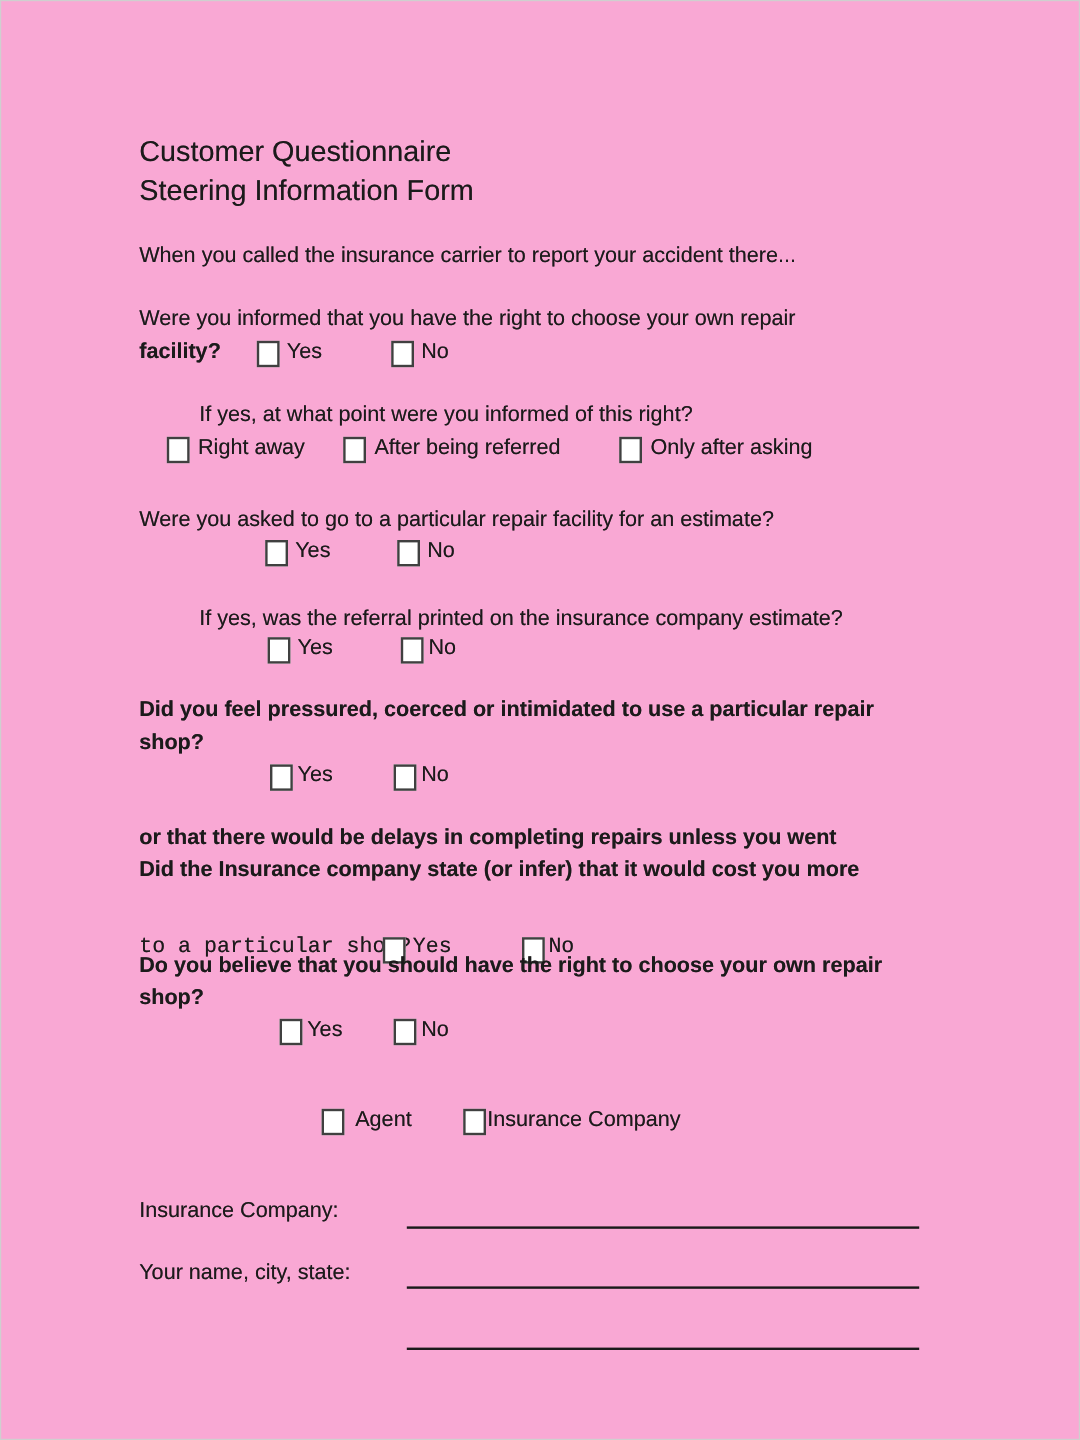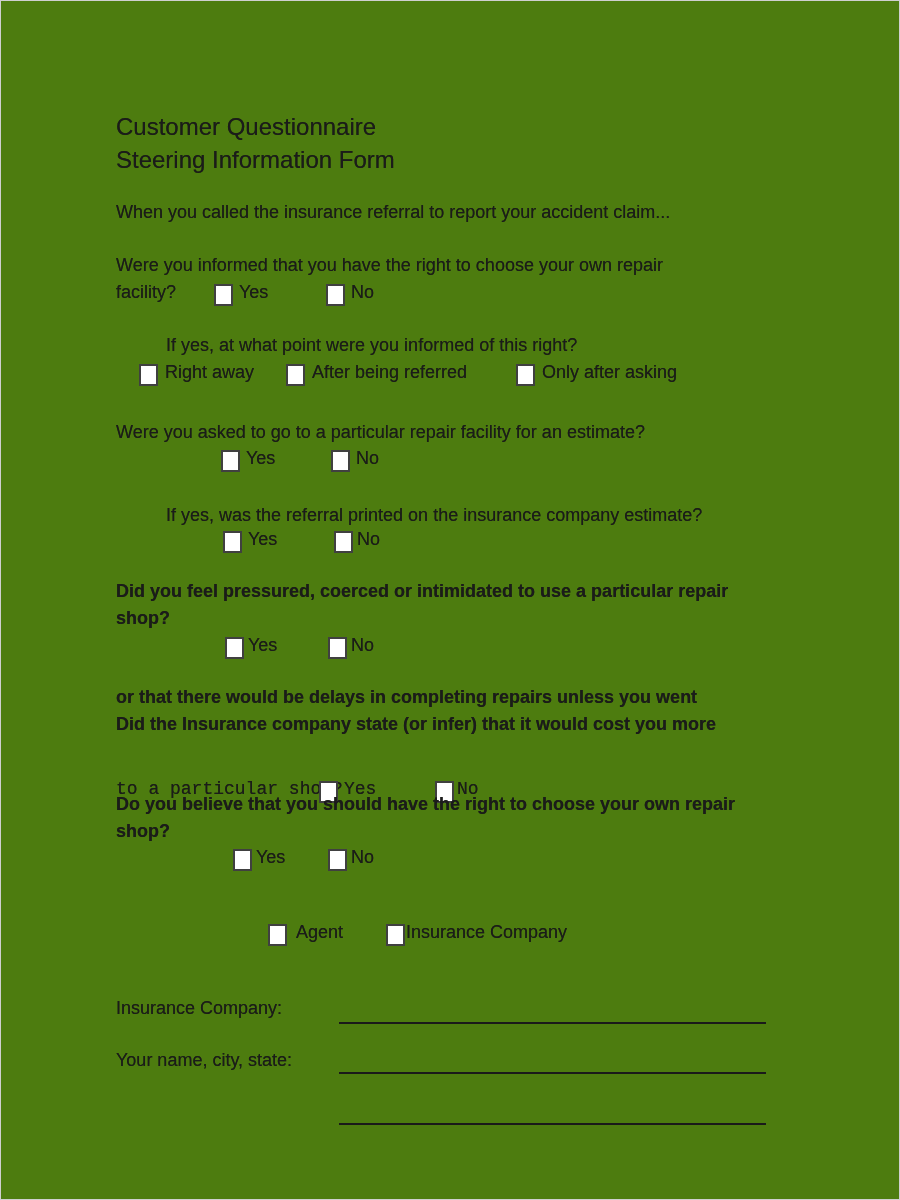--- a/index.html
+++ b/index.html
@@ -4,21 +4,21 @@
 <style>
   html, body {
     margin: 0;
     padding: 0;
     background: #ffffff;
   }
   .page {
     position: relative;
     width: 900px;
     height: 1200px;
-    background: #4d7c0f;
+    background: #f9a8d4;
     border: 1px solid #cfcfcf;
     box-sizing: border-box;
     font-family: "Liberation Sans", sans-serif;
     color: #1b1b1b;
     text-shadow: 0 0 0.5px rgba(0,0,0,0.55);
     overflow: hidden;
   }
   .t {
     position: absolute;
     font-size: 18px;
@@ -69,25 +69,25 @@
 </head>
 <body>
 
 <div class="page">
 
   <div class="title" style="left:115px; top:109px;">
     <div>Customer Questionnaire</div>
     <div>Steering Information Form</div>
   </div>
 
-  <div class="t" style="left:115px; top:198px;">When you called the insurance referral to report your accident claim...</div>
+  <div class="t" style="left:115px; top:198px;">When you called the insurance carrier to report your accident there...</div>
 
   <div class="t" style="left:115px; top:251px;">Were you informed that you have the right to choose your own repair</div>
   <div class="row" style="top:278px;">
-    <span class="rt" style="left:115px;">facility?</span>
+    <span class="rt" style="left:115px;font-weight:bold;">facility?</span>
     <span class="box" style="left:213px;"></span>
     <span class="rt" style="left:238px;">Yes</span>
     <span class="box" style="left:325px;"></span>
     <span class="rt" style="left:350px;">No</span>
   </div>
 
   <div class="t" style="left:165px; top:331px;">If yes, at what point were you informed of this right?</div>
   <div class="row" style="top:358px;">
     <span class="box" style="left:138px;"></span>
     <span class="rt" style="left:164px;">Right away</span>

